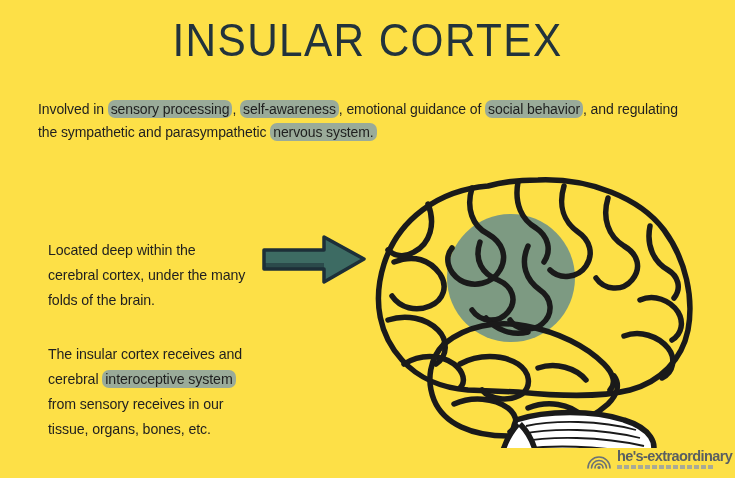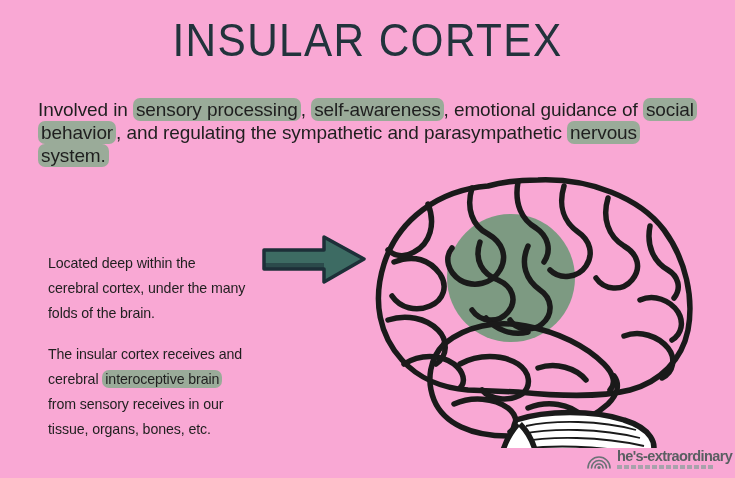--- a/index.html
+++ b/index.html
@@ -8,21 +8,21 @@
     padding: 0;
     background: #ffffff;
   }
   body {
     font-family: "DejaVu Sans", sans-serif;
   }
   #canvas {
     position: relative;
     width: 735px;
     height: 478px;
-    background: #f9a8d4;
+    background: #fde047;
     overflow: hidden;
   }
 
   
   #page-title {
     position: absolute;
     left: 0;
     top: 14px;
     width: 735px;
     text-align: center;
@@ -37,21 +37,21 @@
     white-space: nowrap;
   }
 
   
   #intro {
     position: absolute;
     left: 38px;
     top: 98px;
     width: 660px;
     font-family: "Liberation Sans", sans-serif;
-    font-size: 19px;
+    font-size: 14px;
     line-height: 23px;
     color: #1f1f1f;
     letter-spacing: -0.1px;
   }
   .hl {
     background: #9aab99;
     border-radius: 7px;
     padding: 1px 3px;
     box-decoration-break: clone;
     -webkit-box-decoration-break: clone;
@@ -61,21 +61,21 @@
   .body-para {
     position: absolute;
     left: 48px;
     width: 200px;
     font-family: "Liberation Sans", sans-serif;
     font-size: 14.2px;
     line-height: 25px;
     color: #1f1f1f;
     letter-spacing: -0.1px;
   }
-  #para-location { top: 238px; margin-top: 13px; }
+  #para-location { top: 238px; }
   #para-interoception { top: 342px; }
 
   
   #arrow {
     position: absolute;
     left: 258px;
     top: 232px;
     width: 112px;
     height: 56px;
   }
@@ -134,21 +134,21 @@
 
   <div id="page-title">INSULAR CORTEX</div>
 
   <div id="intro">
     <span>Involved in </span><span class="hl">sensory processing</span><span>, </span><span class="hl">self-awareness</span><span>, emotional guidance of </span><span class="hl">social behavior</span><span>, and regulating the sympathetic and parasympathetic </span><span class="hl">nervous system.</span>
   </div>
 
   <div class="body-para" id="para-location">Located deep within the cerebral cortex, under the many folds of the brain.</div>
 
   <div class="body-para" id="para-interoception">
-    <span>The insular cortex receives and cerebral </span><span class="hl">interoceptive brain</span><span> from sensory receives in our tissue, organs, bones, etc.</span>
+    <span>The insular cortex receives and cerebral </span><span class="hl">interoceptive system</span><span> from sensory receives in our tissue, organs, bones, etc.</span>
   </div>
 
   <svg id="arrow" viewBox="0 0 112 56">
     <polygon points="6,18 66,18 66,5 106,27 66,50 66,37 6,37" fill="#3d6b63" stroke="#1d2f38" stroke-width="3.5" stroke-linejoin="round"></polygon>
     <polygon points="6,31 66,31 66,37 6,37" fill="#1d2f38" opacity="0.55"></polygon>
   </svg>
 
   <svg id="brain" viewBox="0 0 336 280">
 
     <circle cx="143" cy="110" r="64" fill="#7d9a82"></circle>

